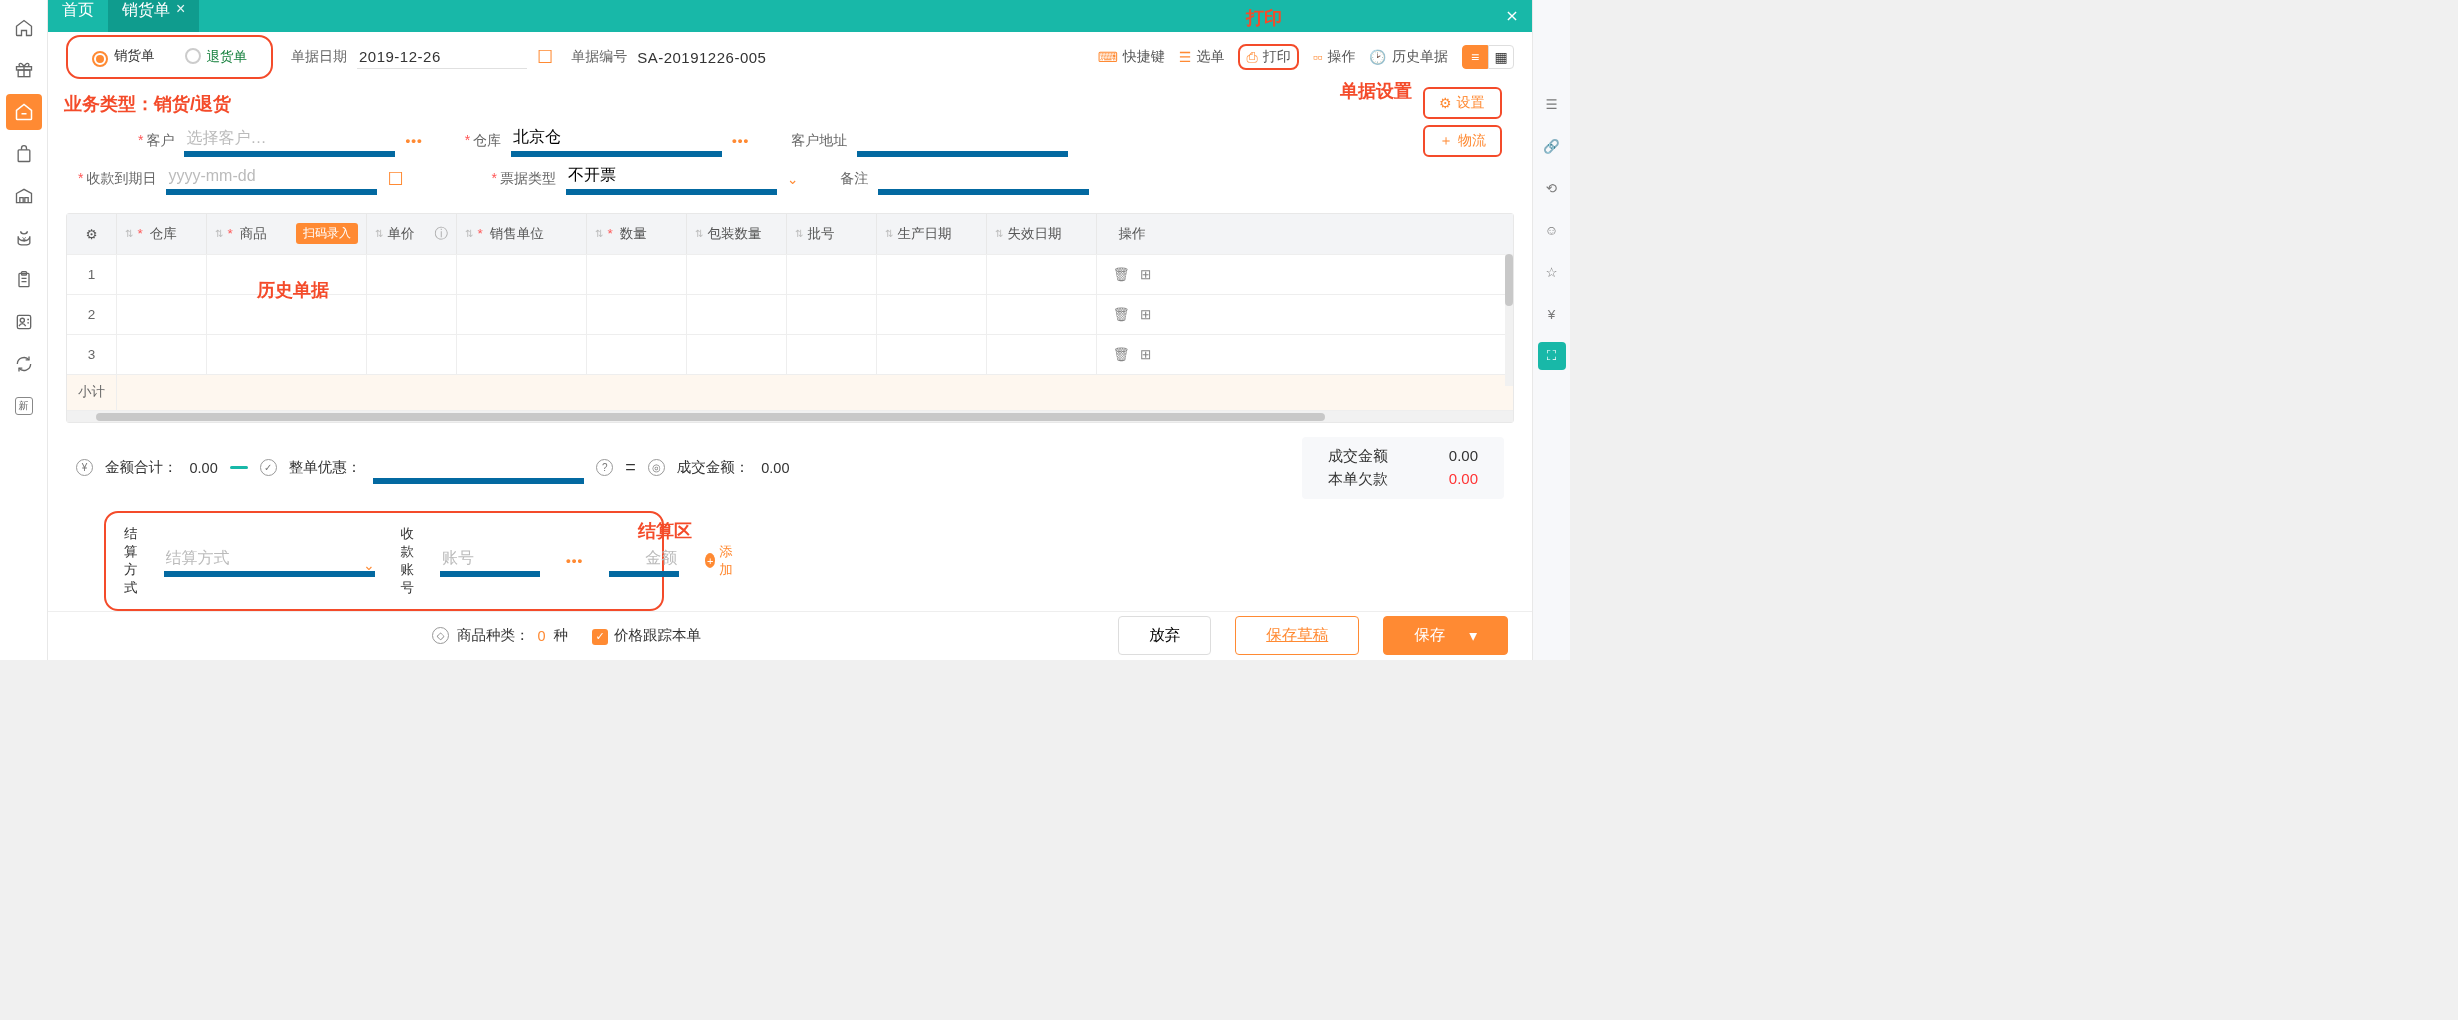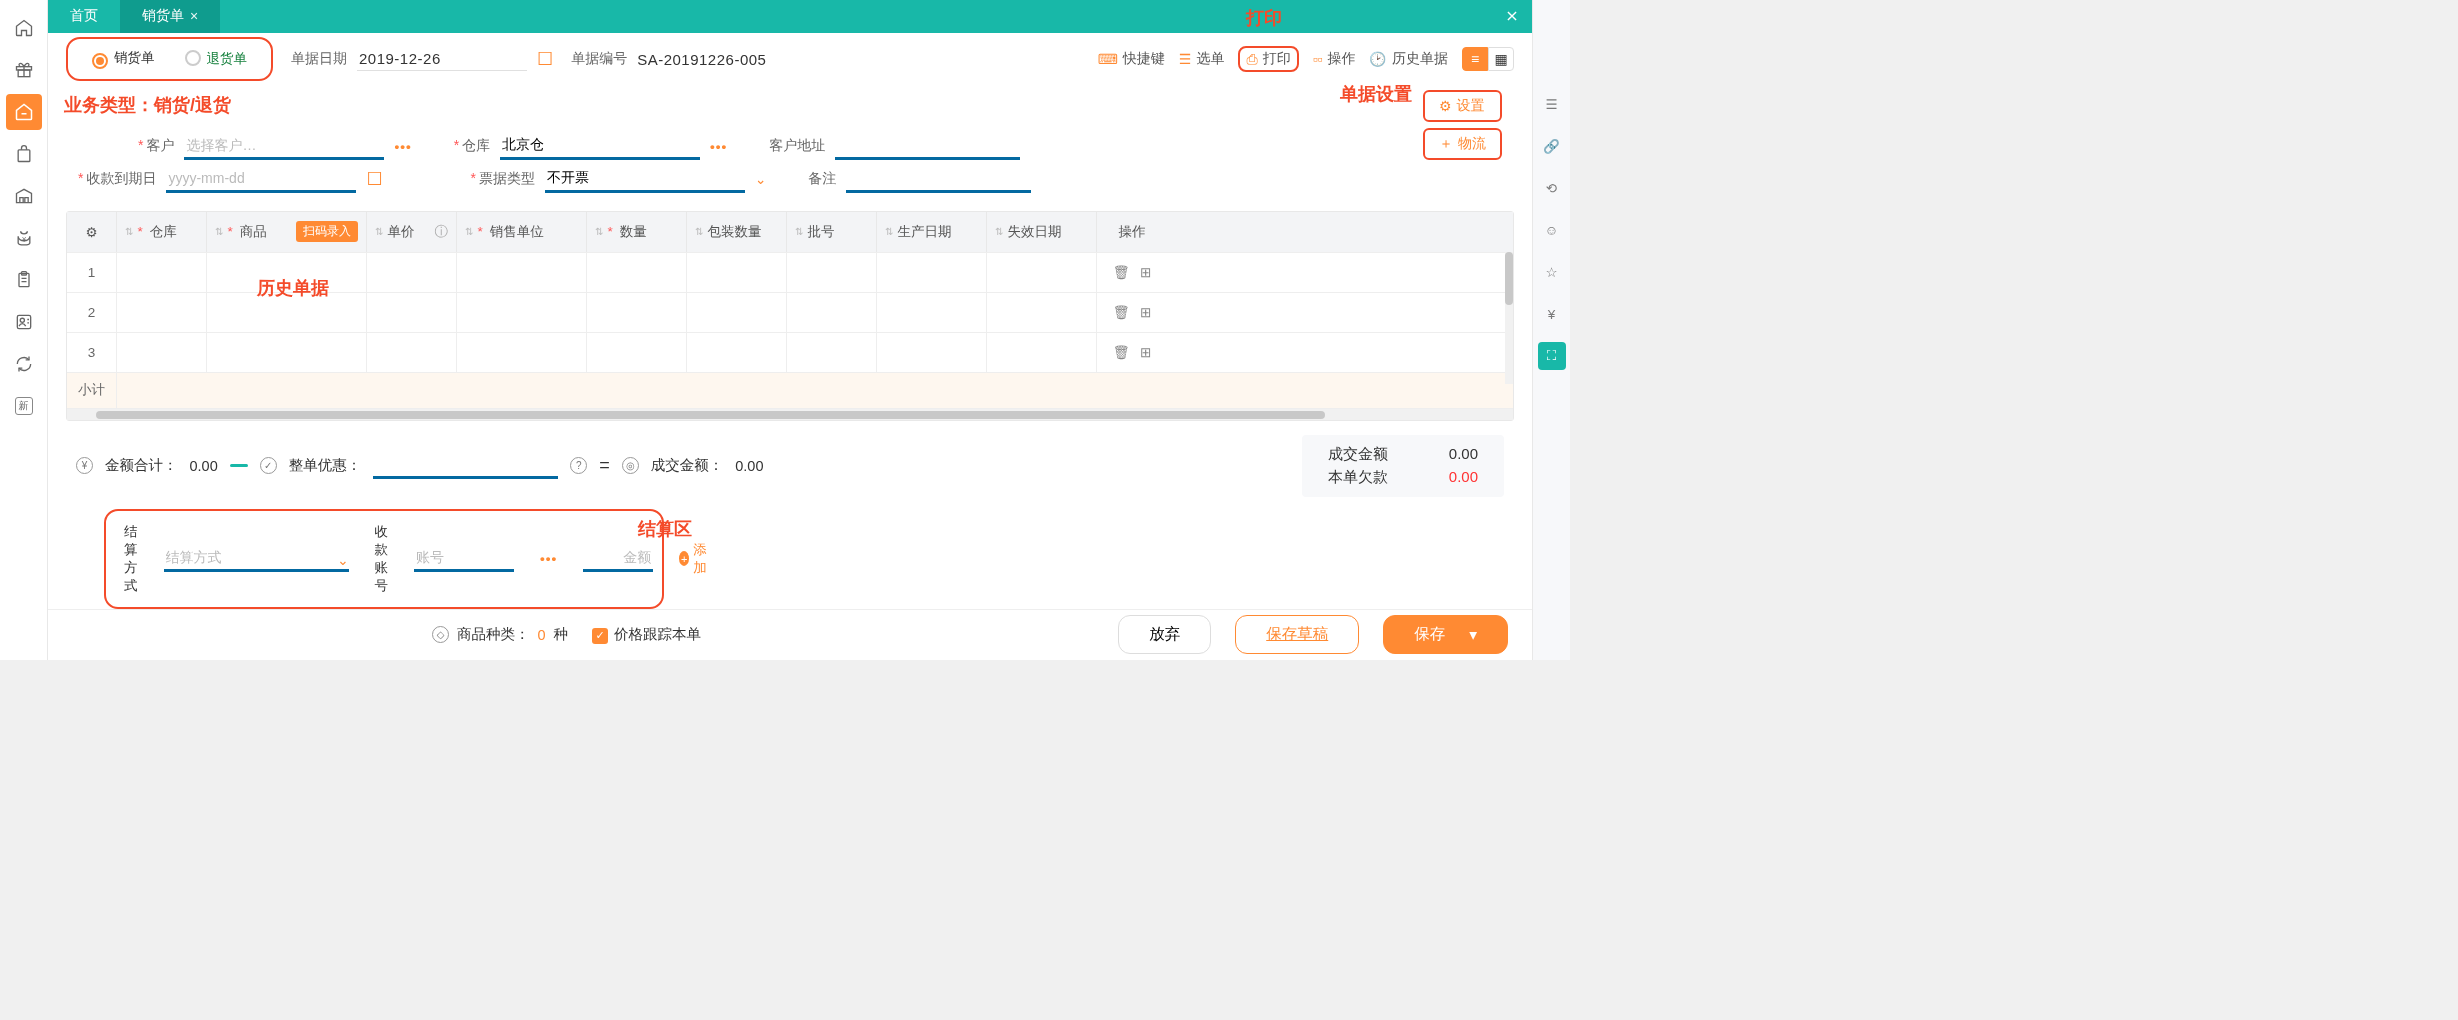--- a/index.html
+++ b/index.html
@@ -14,21 +14,21 @@
 
 
 .sidebar-right { width: 38px; background: #f7f8fa; border-left: 1px solid #e8e8e8; display: flex; flex-direction: column; align-items: center; padding-top: 90px; gap: 14px; }
 .sbr { width: 28px; height: 28px; display: flex; align-items: center; justify-content: center; color: #7a7a7a; cursor: pointer; border-radius: 4px; }
 .sbr.teal { background: #18b8a8; color: #fff; }
 
 .main { flex: 1; display: flex; flex-direction: column; background: #fff; }
 
 
 .tabs { height: 36px; background: #18b8a8; display: flex; align-items: stretch; }
-.tab { padding: 0 22px; color: #fff; display: flex; align-items: center; gap: 6px; cursor: pointer; font-size: 14px; }
+.tab { padding: 0 14px; color: #fff; display: flex; align-items: flex-start; gap: 6px; cursor: pointer; font-size: 16px; }
 .tab.active { background: #0f9c8e; }
 .tab-close { opacity: .9; }
 .tabs-spacer { flex: 1; position: relative; }
 .close-win { width: 40px; display: flex; align-items: center; justify-content: center; color: #fff; cursor: pointer; }
 
 
 .header-row { display: flex; align-items: center; height: 58px; padding: 0 18px; gap: 18px; }
 .biztype { display: flex; gap: 30px; align-items: center; border: 2.5px solid #f44b2a; border-radius: 14px; padding: 10px 24px; position: relative; }
 .radio { width: 16px; height: 16px; border: 2px solid #ccc; border-radius: 50%; display: inline-flex; align-items: center; justify-content: center; margin-right: 6px; vertical-align: -3px; }
 .radio.on { border-color: #ff8a33; }
@@ -44,21 +44,21 @@
 .view-sg span { width: 26px; height: 24px; border: 1px solid #dedede; display: flex; align-items: center; justify-content: center; cursor: pointer; font-size: 14px; }
 .view-sg span:first-child { border-radius: 4px 0 0 4px; background: #ff8a33; color: #fff; border-color: #ff8a33; }
 .view-sg span:last-child { border-radius: 0 4px 4px 0; }
 .print-boxed { border: 2.5px solid #f44b2a; border-radius: 8px; padding: 2px 6px; }
 
 
 .form-row { display: flex; padding: 4px 30px 8px; gap: 42px; align-items: flex-end; }
 .field { display: flex; align-items: center; gap: 10px; }
 .flabel { color: #666; font-size: 14px; }
 .req { color: #f55; margin-right: 3px; }
-.finput { border: none; border-bottom: 3px solid #0369a1; padding: 4px 2px; font-size: 14px; min-width: 200px; background: transparent; }
+.finput { border: none; border-bottom: 6px solid #0369a1; padding: 4px 2px; font-size: 16px; min-width: 200px; background: transparent; }
 .finput::placeholder { color: #bbb; }
 .dots { color: #ff8a33; font-weight: bold; letter-spacing: 1px; cursor: pointer; }
 .chev { color: #ff8a33; cursor: pointer; }
 .right-actions { margin-left: auto; display: flex; flex-direction: column; gap: 6px; }
 .act-btn { border: 2.5px solid #f44b2a; border-radius: 6px; padding: 5px 14px; color: #ff8a33; display: flex; align-items: center; gap: 5px; cursor: pointer; font-size: 14px; background: #fff; }
 
 
 .table-wrap { margin: 10px 18px 0; border: 1px solid #e8e8e8; border-radius: 3px; position: relative; }
 .thead { display: flex; background: #f3f4f6; height: 40px; align-items: stretch; }
 .th { border-right: 1px solid #e8e8e8; display: flex; align-items: center; padding: 0 8px; color: #555; font-size: 13.5px; gap: 4px; }
@@ -88,21 +88,21 @@
 
 .settlement { margin: 6px 28px 0; border: 2.5px solid #f44b2a; border-radius: 14px; padding: 12px 18px; display: flex; align-items: center; gap: 26px; width: 560px; }
 .add-link { color: #ff8a33; display: flex; align-items: center; gap: 4px; cursor: pointer; }
 .add-link .pl { width: 15px; height: 15px; background: #ff8a33; color: #fff; border-radius: 50%; display: inline-flex; align-items: center; justify-content: center; font-size: 11px; }
 
 
 .footer { margin-top: auto; height: 56px; border-top: 1px solid #eee; display: flex; align-items: center; padding: 0 24px; gap: 24px; font-size: 14.5px; background: #fff; }
 .footer-left { margin-left: 360px; display: flex; align-items: center; gap: 8px; }
 .orange { color: #ff8a33; }
 .chk { width: 16px; height: 16px; background: #ff8a33; color: #fff; border-radius: 3px; display: inline-flex; align-items: center; justify-content: center; font-size: 11px; margin-right: 6px; }
-.btn { padding: 8px 30px; border-radius: 12px; cursor: pointer; font-size: 15.5px; border: 1px solid #ddd; background: #fff; }
+.btn { padding: 8px 30px; border-radius: 4px; cursor: pointer; font-size: 15.5px; border: 1px solid #ddd; background: #fff; }
 .btn.outline-orange { border-color: #ff8a33; color: #ff8a33; text-decoration: underline; }
 .btn.solid-orange { background: #ff8a33; color: #fff; border-color: #ff8a33; display: flex; align-items: center; gap: 24px; }
 
 .annot { position: absolute; color: #f44b2a; font-size: 18px; font-weight: 600; pointer-events: none; }
 
 
 .c0{width:50px;justify-content:center}.c1{width:90px}.c2{width:160px}.c3{width:90px}.c4{width:130px}.c5{width:100px}.c6{width:100px}.c7{width:90px}.c8{width:110px}.c9{width:110px}.c10{width:70px;justify-content:center}
 </style>
 </head>
 <body>

